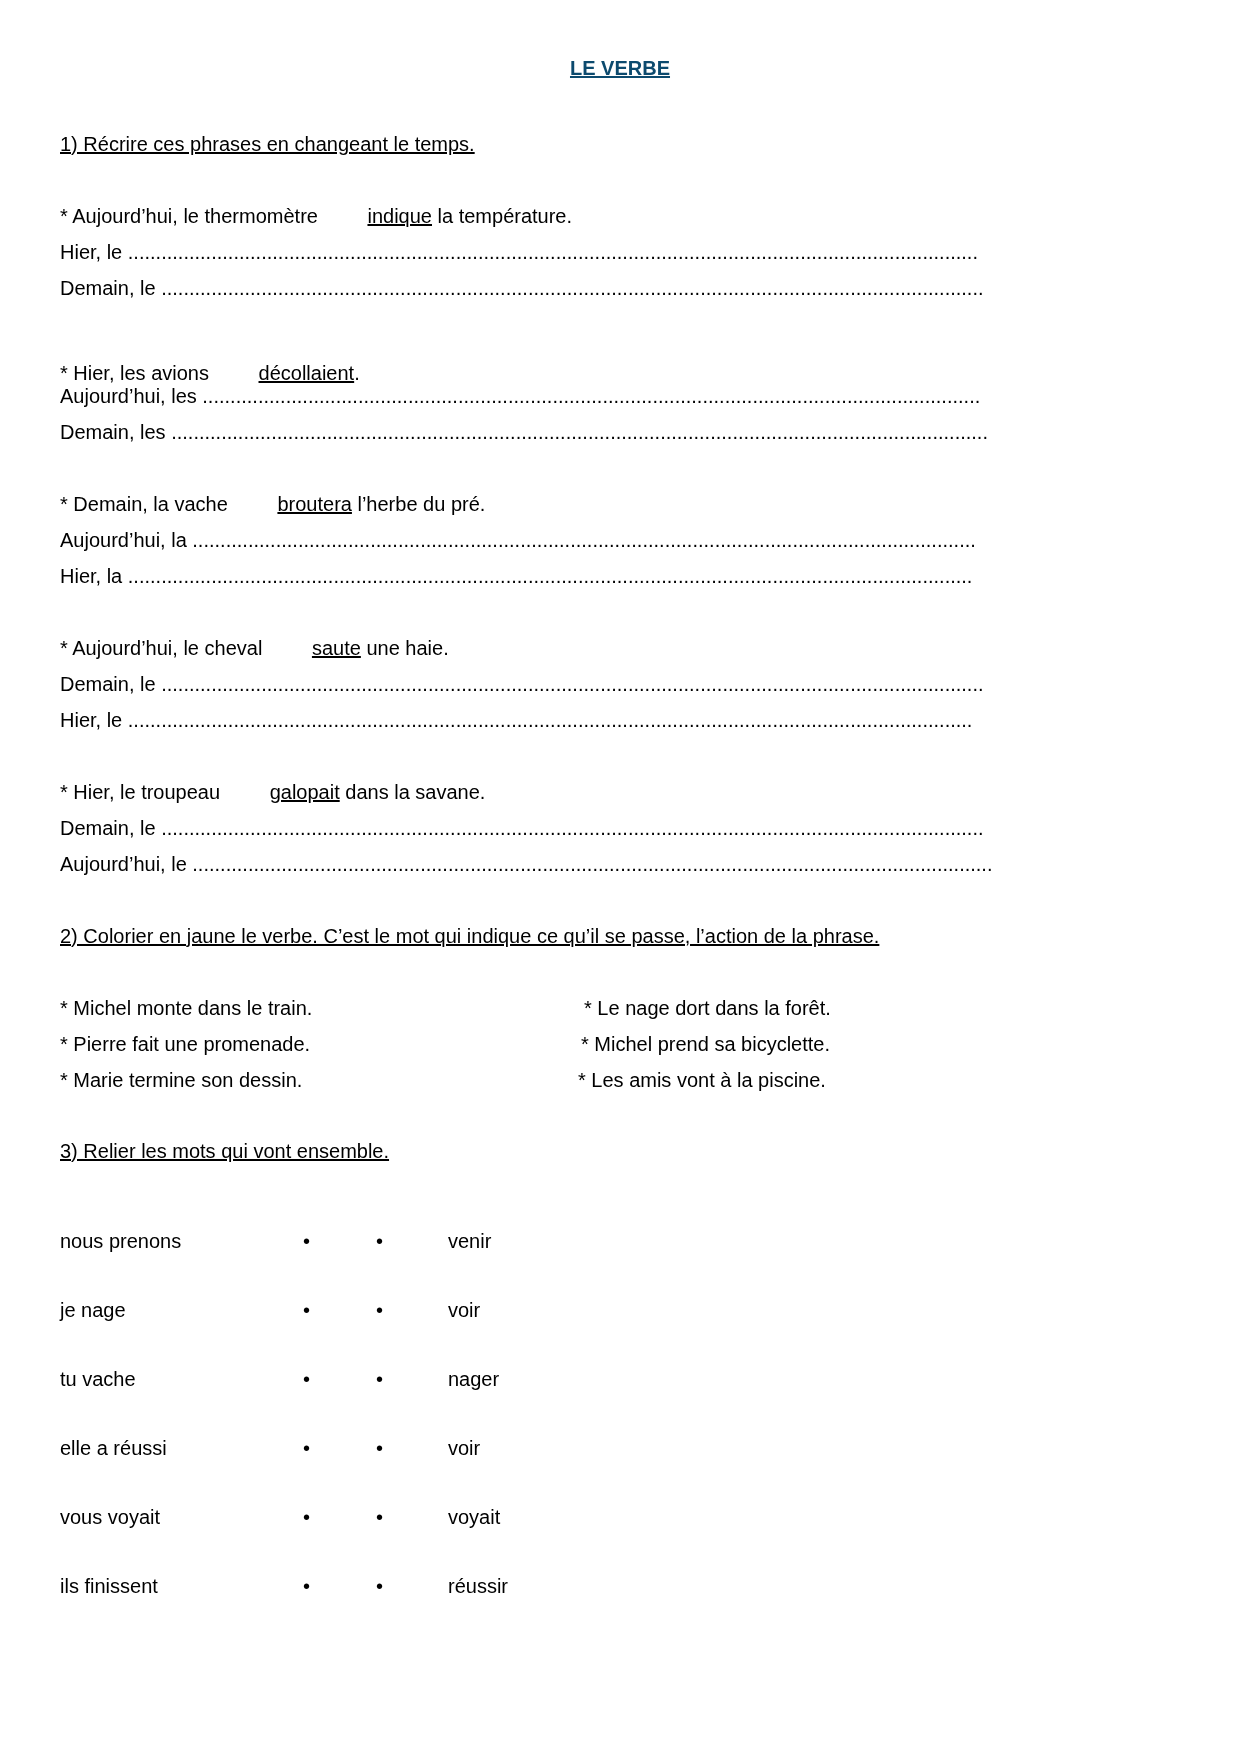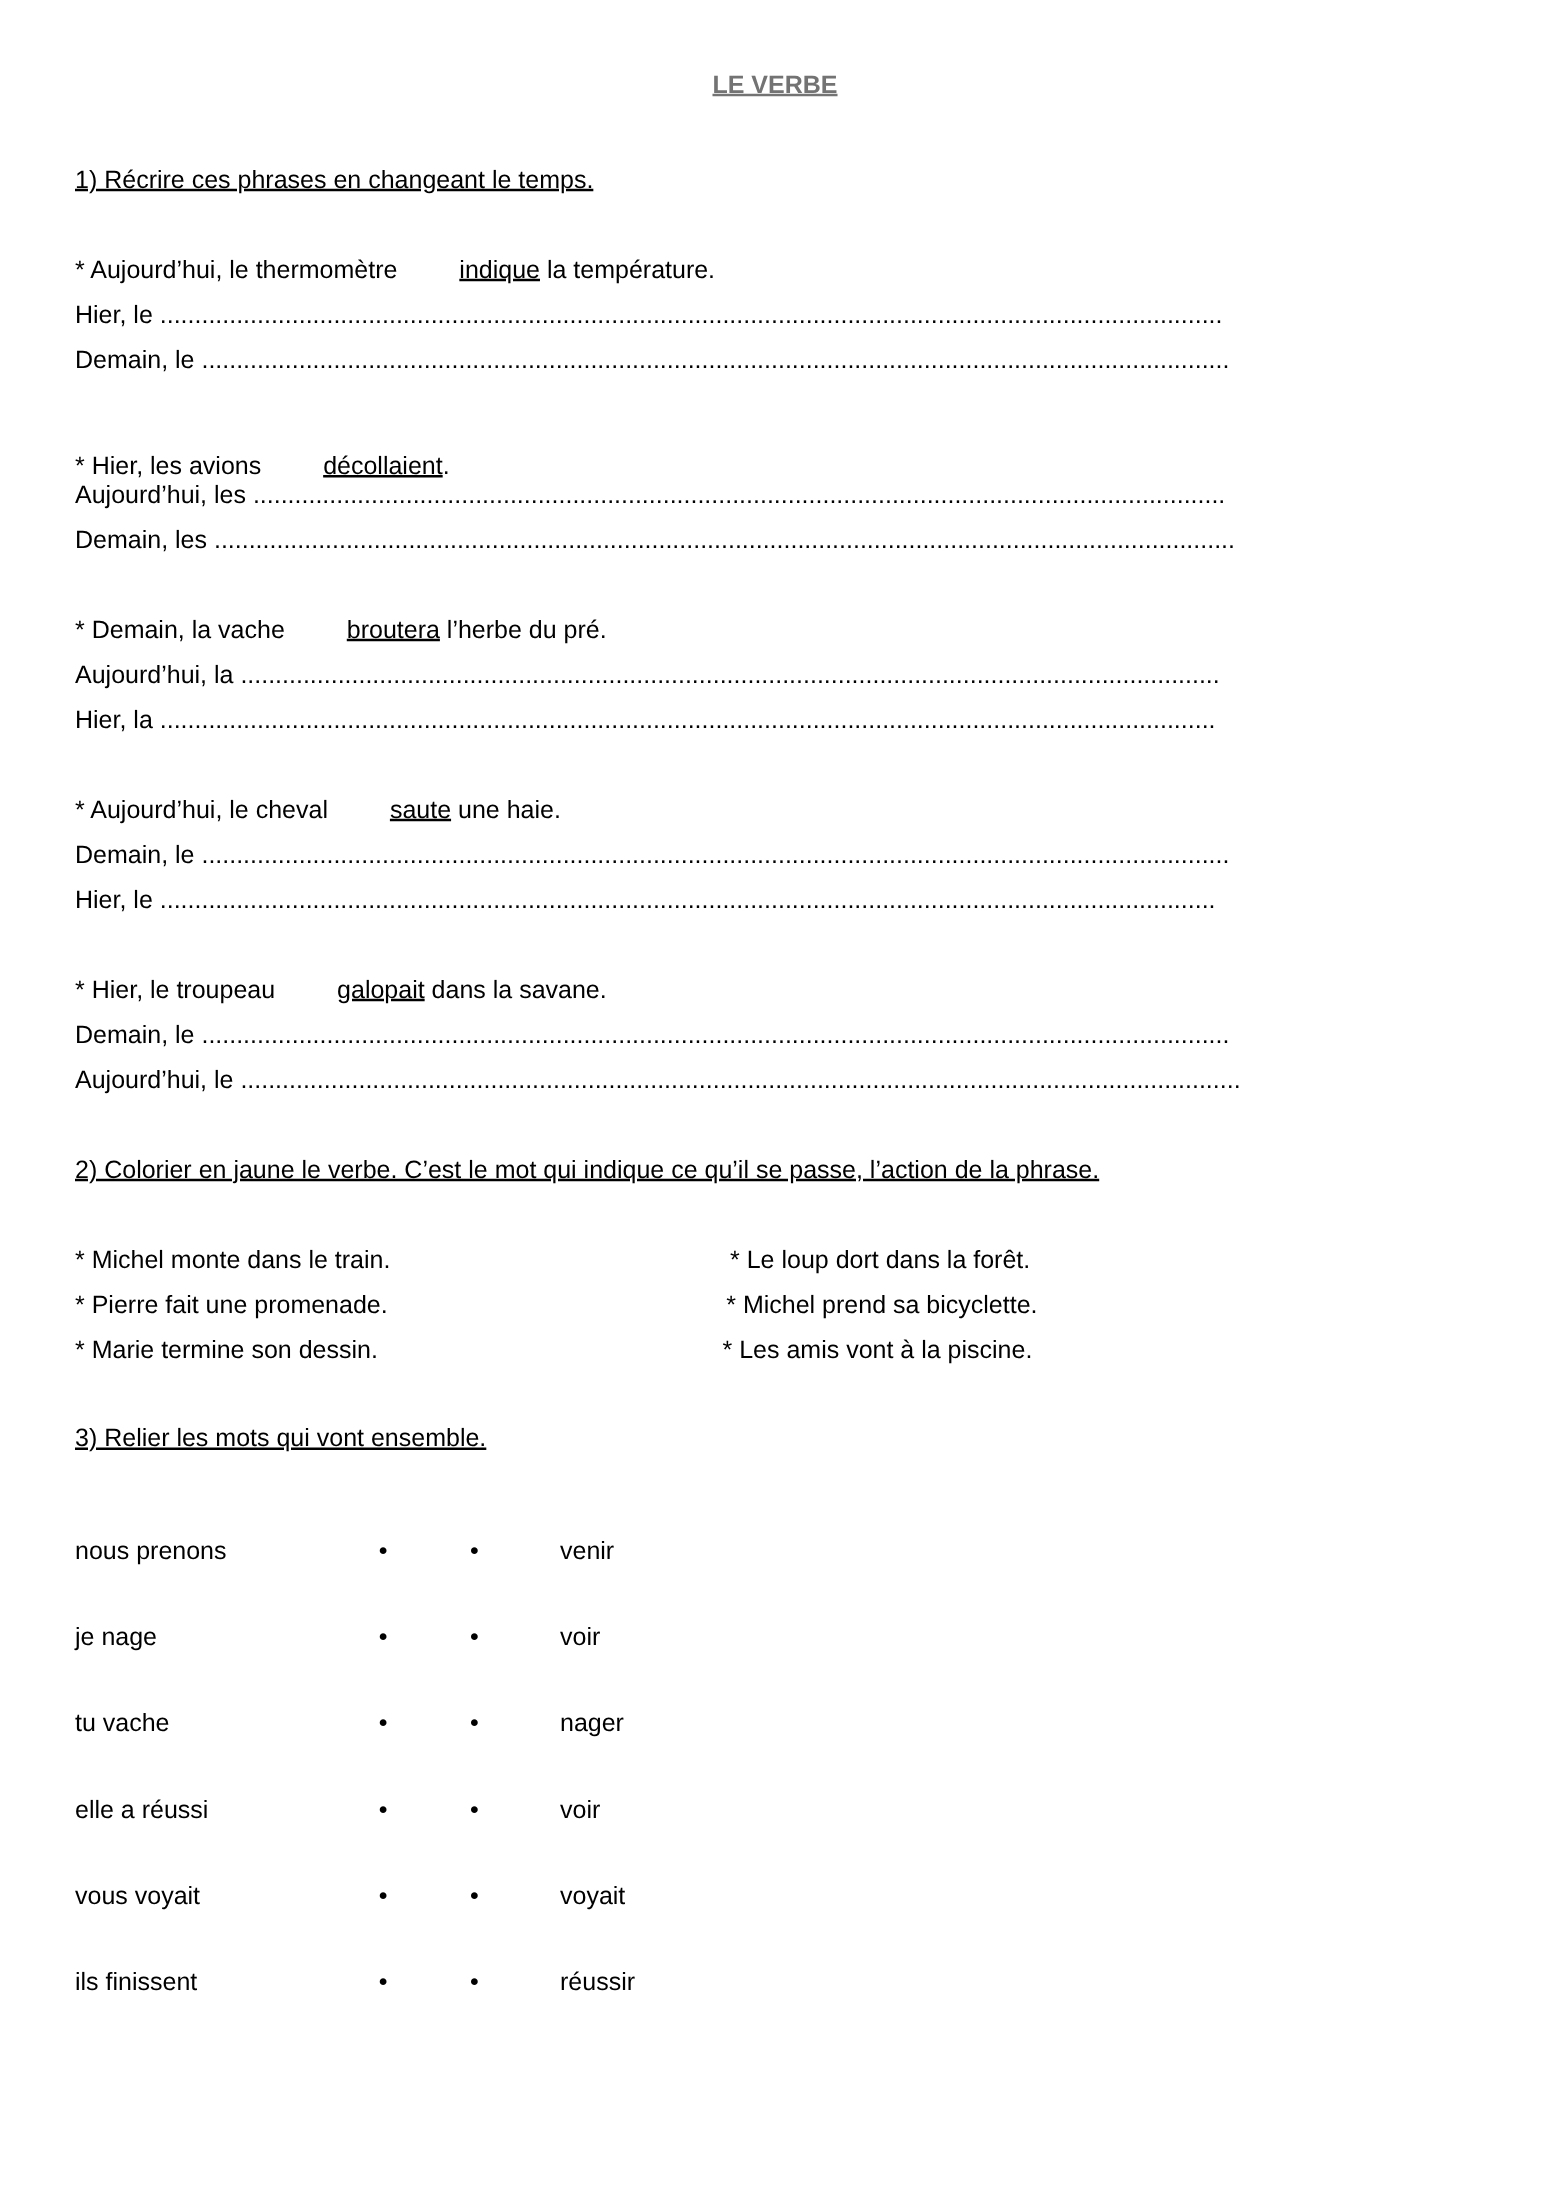--- a/index.html
+++ b/index.html
@@ -1,20 +1,20 @@
 <!DOCTYPE html>
 <html><head>
 <meta charset="utf-8">
 <style>
   html, body { margin: 0; padding: 0; background: #ffffff; }
   body { width: 1240px; height: 1754px; position: relative; overflow: hidden;
          font-family: "Liberation Sans", sans-serif; color: #000; font-size: 20px; }
   .abs { position: absolute; white-space: nowrap; }
   .title { left: 0; width: 1240px; text-align: center; top: 57px; font-weight: bold;
-           color: #737373; text-decoration: underline; font-size: 20px; }
+           color: #0c4a6e; text-decoration: underline; font-size: 20px; }
   .heading { left: 60px; font-weight: normal; text-decoration: underline; font-size: 20px; }
   .line { left: 60px; font-size: 20px; }
   .u { text-decoration: underline; margin-left: 44px; }
   .dots { letter-spacing: 0px; }
   .col2 { font-size: 20px; }
   .match-left { left: 60px; }
   .bullet { font-size: 20px; }
 </style>
 </head>
 <body>
@@ -42,21 +42,21 @@
 <div class="abs line" style="top:781px"><span>* Hier, le troupeau </span><span class="u">galopait</span><span> dans la savane.</span></div>
 <div class="abs line" style="top:817px"><span>Demain, le </span><span class="dots">....................................................................................................................................................</span></div>
 <div class="abs line" style="top:853px"><span>Aujourd’hui, le </span><span class="dots">................................................................................................................................................</span></div>
 
 <div class="abs heading" style="top:925px">2) Colorier en jaune le verbe. C’est le mot qui indique ce qu’il se passe, l’action de la phrase.</div>
 
 <div class="abs line" style="top:997px">* Michel monte dans le train.</div>
 <div class="abs line" style="top:1033px">* Pierre fait une promenade.</div>
 <div class="abs line" style="top:1069px">* Marie termine son dessin.</div>
 
-<div class="abs col2" style="top:997px; left:584px">* Le loup dort dans la forêt.</div>
+<div class="abs col2" style="top:997px; left:584px">* Le nage dort dans la forêt.</div>
 <div class="abs col2" style="top:1033px; left:581px">* Michel prend sa bicyclette.</div>
 <div class="abs col2" style="top:1069px; left:578px">* Les amis vont à la piscine.</div>
 
 <div class="abs heading" style="top:1140px">3) Relier les mots qui vont ensemble.</div>
 
 <div class="abs match-left" style="top:1230px">nous prenons</div>
 <div class="abs bullet" style="top:1230px; left:303px">•</div>
 <div class="abs bullet" style="top:1230px; left:376px">•</div>
 <div class="abs" style="top:1230px; left:448px">venir</div>
 

